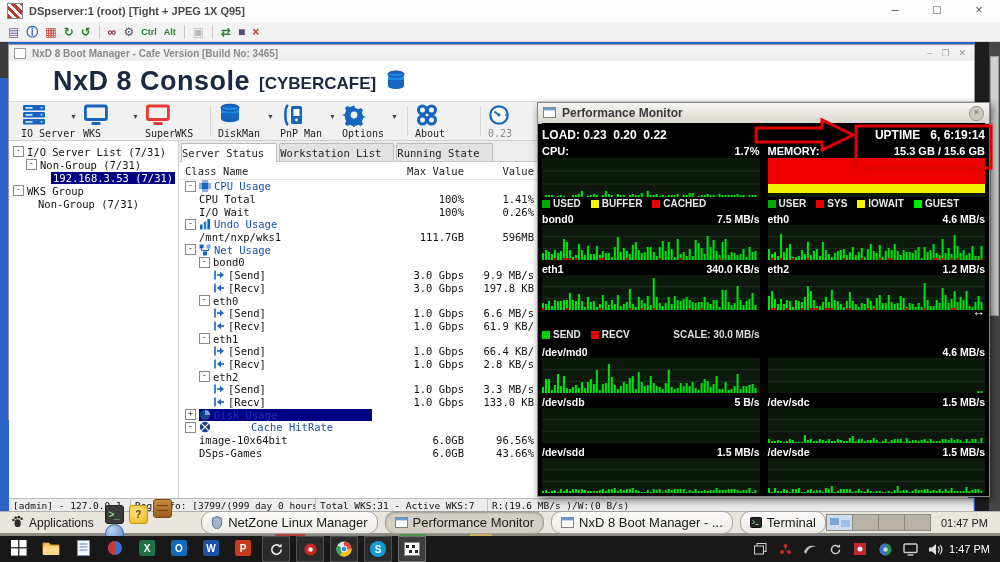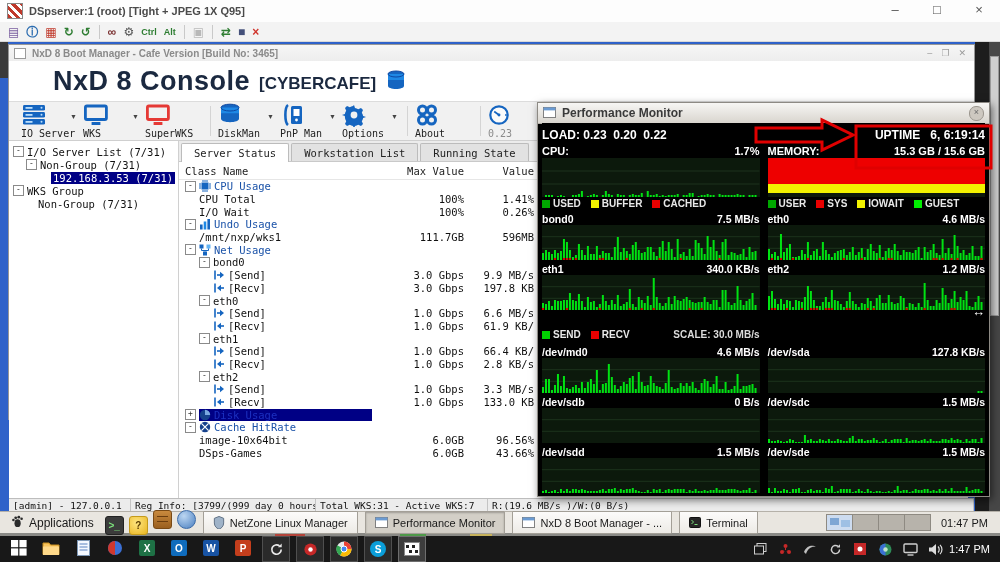--- a/index.html
+++ b/index.html
@@ -53,21 +53,21 @@
       box-sizing:border-box;padding-top:4px;overflow:hidden;}
   .trow{height:13px;display:flex;align-items:center;font-family:"DejaVu Sans Mono",monospace;
         font-size:10.5px;color:#111;white-space:nowrap;}
   .expbox{width:9px;height:9px;border:1px solid #8a8a8a;font-size:8px;line-height:7px;text-align:center;
           margin-right:3px;background:#fff;color:#333;flex:none;}
   .hl{background:#000085;color:#fff;padding:0 2px;display:inline-flex;align-items:center;}
 
   
   #mid-panel{left:170px;top:96px;width:789px;height:357px;background:#fff;overflow:hidden;}
   #tabs{height:20px;display:flex;align-items:flex-end;background:#ececec;border-bottom:1px solid #c9c9c9;padding-left:2px;}
-  .tab{font-family:"DejaVu Sans Mono",monospace;font-size:10.5px;color:#222;padding:3px 12px 2px 12px;
+  .tab{font-family:"DejaVu Sans Mono",monospace;font-size:10.5px;color:#222;padding:3px 12px 2px 0;
        border:1px solid #bcbcbc;border-bottom:none;background:#e2e2e2;margin-right:2px;border-radius:2px 2px 0 0;}
   .tab.active{background:#fff;position:relative;top:1px;padding-bottom:3px;}
   #grid{width:359px;}
   .ghead{display:flex;height:17px;align-items:center;font-family:"DejaVu Sans Mono",monospace;
          font-size:10.5px;color:#222;border-bottom:1px solid #e6e6e6;}
   .grow{display:flex;height:12.7px;align-items:center;font-family:"DejaVu Sans Mono",monospace;
         font-size:10.5px;color:#111;white-space:nowrap;}
   .gc1{flex:1;display:flex;align-items:center;overflow:hidden;}
   .gc2{width:92px;text-align:right;flex:none;}
   .gc3{width:70px;text-align:right;flex:none;padding-right:4px;}
@@ -115,22 +115,22 @@
   #apps-menu{display:flex;align-items:center;gap:5px;padding:1px 6px;}
   #apps-label{font-size:12px;color:#1a1a1a;}
   .launcher{width:17px;height:17px;margin-left:5px;border-radius:3px;display:inline-flex;align-items:center;
      justify-content:center;font-size:10px;font-weight:bold;}
   .l-terminal{background:#3b3b3b;color:#7ddf7d;border:1px solid #222;}
   .l-help{background:radial-gradient(circle at 40% 35%,#ffe680,#e8b420);color:#5a3d00;border:1px solid #c49a1a;}
   .l-cabinet{background:linear-gradient(#c98a3e,#9a5f1e);border:1px solid #7a4a14;position:relative;}
   .l-cabinet::after{content:"";position:absolute;left:3px;right:3px;top:5px;height:1px;background:#6b3d0e;box-shadow:0 5px 0 #6b3d0e;}
   .l-browser{background:radial-gradient(circle at 35% 30%,#bcd6f2,#4a7fc0);border-radius:50%;border:1px solid #3a6aa8;}
   .taskbtn{display:flex;align-items:center;gap:5px;margin-left:7px;padding:2px 9px;height:17px;
-     border:1px solid #a39f97;border-radius:1px;background:linear-gradient(#fcfbfa,#edebe6);
-     font-size:11px;color:#1a1a1a;white-space:nowrap;}
+     border:1px solid #a39f97;border-radius:10px;background:linear-gradient(#fcfbfa,#edebe6);
+     font-size:13px;color:#1a1a1a;white-space:nowrap;}
   .taskbtn.pressed{background:#d3cfc7;box-shadow:inset 0 1px 2px rgba(0,0,0,.25);}
   .taskbtn .icw svg{display:block;}
   #ws-switch{margin-left:auto;display:flex;border:1px solid #8e8a82;}
   .ws{width:25px;height:15px;background:#b7b3ab;border-right:1px solid #8e8a82;position:relative;}
   .ws:last-child{border-right:none;}
   .ws.active{background:#cddcf0;}
   .ws.active::after{content:"";position:absolute;left:3px;top:3px;width:9px;height:7px;background:#7ea6d4;
      box-shadow:11px 2px 0 #9fc0e4;}
   #linux-clock{font-size:11px;color:#1a1a1a;margin:0 8px 0 10px;white-space:nowrap;}
 
@@ -659,21 +659,21 @@
                 </span>
                 <span>Disk Usage</span>
               </span>
             </span>
             <span class="gc2"></span>
             <span class="gc3"></span>
           </div>
           <div class="grow">
             <span class="gc1" style="padding-left: 6px;">
               <span class="expbox">-</span>
-              <span style="display: inline-flex; ">
+              <span style="display: inline-flex;  gap: 37px;">
                 <span class="gico">
                   <svg viewBox="0 0 12 12">
                     <circle cx="6" cy="6" r="5.2" fill="#16418c"></circle>
                     <path d="M2.4 2.4l7.2 7.2M9.6 2.4 2.4 9.6" stroke="#fff" stroke-width="1.2"></path>
                   </svg>
                 </span>
                 <span class="grp">Cache HitRate</span>
               </span>
             </span>
             <span class="gc2"></span>
@@ -1244,24 +1244,20 @@
               <span class="pm-scale">SCALE: 30.0 MB/s</span>
             </div>
           </div>
           <div class="pmcol"></div>
         </div>
         <div class="pmrow" style="margin-top: 2px;">
           <div class="pmcol pm-glabel">
             <span>/dev/md0</span>
             <span>4.6 MB/s</span>
           </div>
-          <div class="pmcol pm-glabel">
-            <span>/dev/sda</span>
-            <span>127.8 KB/s</span>
-          </div>
         </div>
         <div class="pmrow">
           <div class="pmcol">
             <svg class="pm-graph" viewBox="0 0 218 35" preserveAspectRatio="none" style="height: 35px;">
               <line x1="0" x2="218" y1="11.7" y2="11.7" stroke="#1c331c"></line>
               <line x1="0" x2="218" y1="23.3" y2="23.3" stroke="#1c331c"></line>
               <rect x="0" y="29" width="2" height="6" fill="#00e212"></rect>
               <rect x="3" y="21" width="2" height="14" fill="#00e212"></rect>
               <rect x="6" y="21" width="2" height="14" fill="#00e212"></rect>
               <rect x="9" y="32" width="2" height="3" fill="#00e212"></rect>
@@ -1340,21 +1336,21 @@
               <line x1="0" x2="218" y1="11.7" y2="11.7" stroke="#1c331c"></line>
               <line x1="0" x2="218" y1="23.3" y2="23.3" stroke="#1c331c"></line>
               <rect x="210" y="33" width="2" height="2" fill="#00e212"></rect>
               <rect x="213" y="33" width="2" height="2" fill="#00e212"></rect>
             </svg>
           </div>
         </div>
         <div class="pmrow" style="margin-top: 2px;">
           <div class="pmcol pm-glabel">
             <span>/dev/sdb</span>
-            <span>0 B/s</span>
+            <span>5 B/s</span>
           </div>
           <div class="pmcol pm-glabel">
             <span>/dev/sdc</span>
             <span>1.5 MB/s</span>
           </div>
         </div>
         <div class="pmrow">
           <div class="pmcol">
             <svg class="pm-graph" viewBox="0 0 218 35" preserveAspectRatio="none" style="height: 35px;">
               <line x1="0" x2="218" y1="11.7" y2="11.7" stroke="#1c331c"></line>

